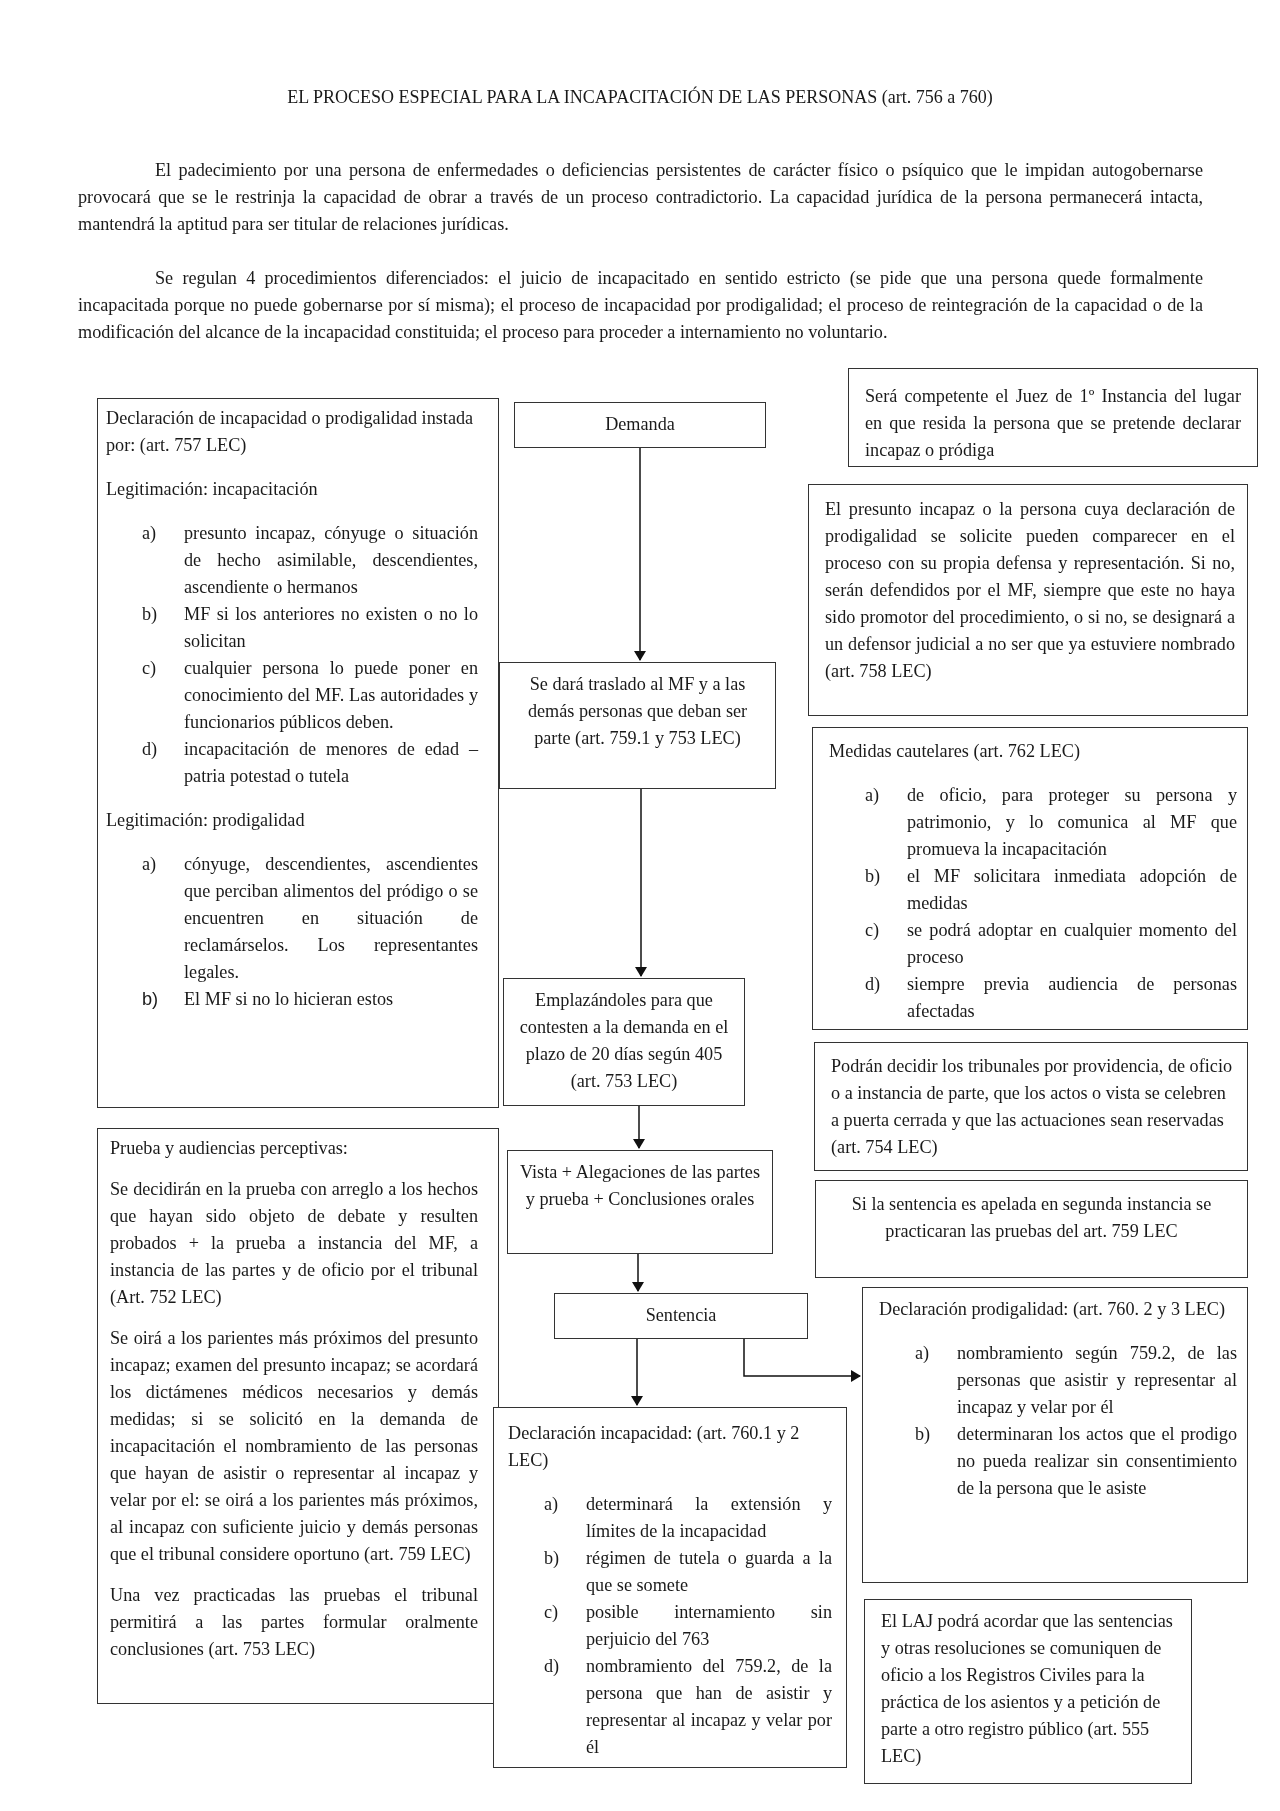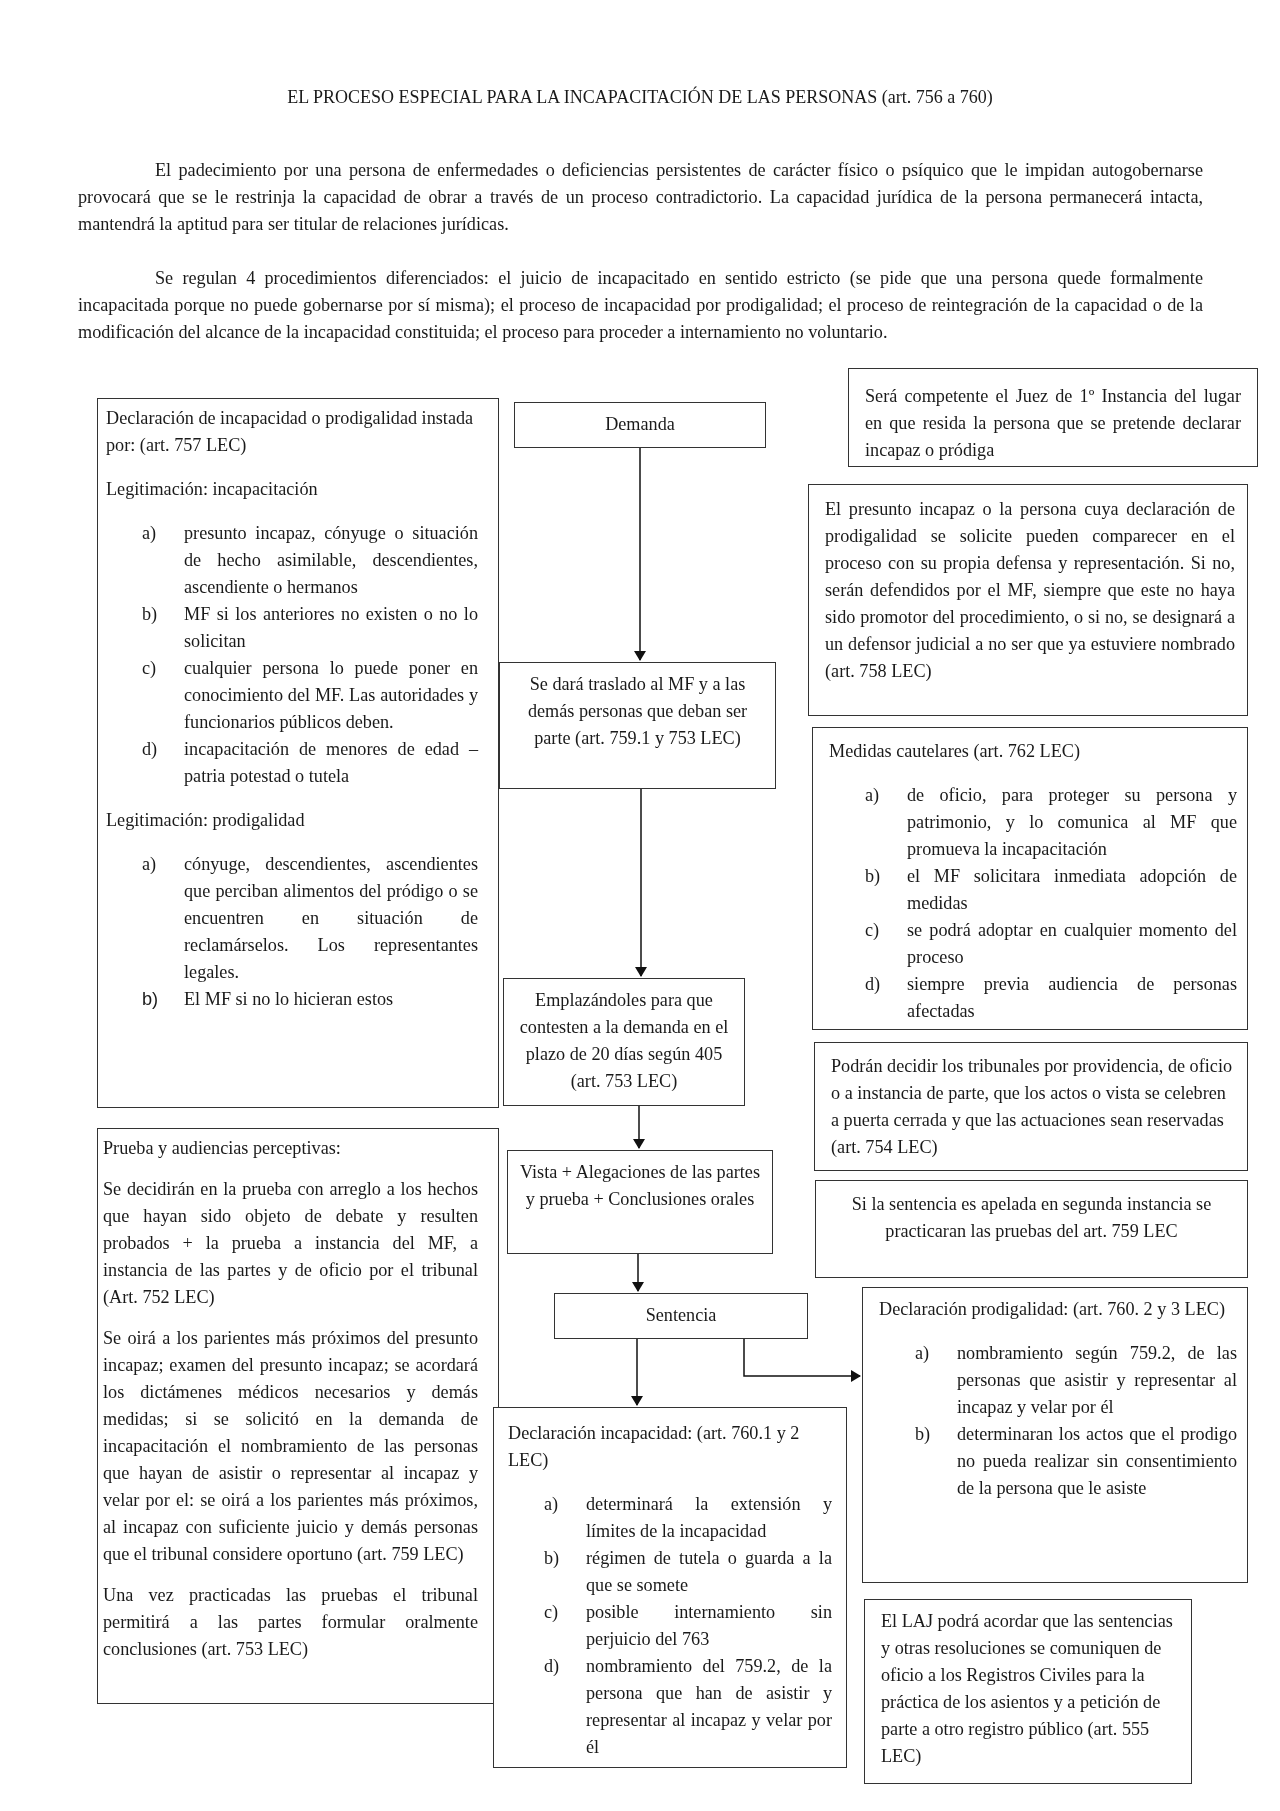--- a/index.html
+++ b/index.html
@@ -50,21 +50,21 @@
     <li><span class="mk">c)</span><span>cualquier persona lo puede poner en conocimiento del MF. Las autoridades y funcionarios públicos deben.</span></li>
     <li><span class="mk">d)</span><span>incapacitación de menores de edad – patria potestad o tutela</span></li>
   </ol>
   <p style="margin-top:17px;">Legitimación: prodigalidad</p>
   <ol class="alpha" style="margin-top:17px;">
     <li><span class="mk">a)</span><span>cónyuge, descendientes, ascendientes que perciban alimentos del pródigo o se encuentren en situación de reclamárselos. Los representantes legales.</span></li>
     <li><span class="mk" style="font-family:'Liberation Sans',sans-serif;">b)</span><span>El MF si no lo hicieran estos</span></li>
   </ol>
 </div>
 
-<div class="box" style="left:97px; top:1128px; width:402px; height:576px; padding:6px 20px 0 5px;">
+<div class="box" style="left:97px; top:1128px; width:402px; height:576px; padding:6px 20px 0 12px;">
   <p>Prueba y audiencias perceptivas:</p>
   <p class="jl" style="margin-top:14px;">Se decidirán en la prueba con arreglo a los hechos que hayan sido objeto de debate y resulten probados + la prueba a instancia del MF, a instancia de las partes y de oficio por el tribunal (Art. 752 LEC)</p>
   <p class="jl" style="margin-top:14px;">Se oirá a los parientes más próximos del presunto incapaz; examen del presunto incapaz; se acordará los dictámenes médicos necesarios y demás medidas; si se solicitó en la demanda de incapacitación el nombramiento de las personas que hayan de asistir o representar al incapaz y velar por el: se oirá a los parientes más próximos, al incapaz con suficiente juicio y demás personas que el tribunal considere oportuno (art. 759 LEC)</p>
   <p class="jl" style="margin-top:14px;">Una vez practicadas las pruebas el tribunal permitirá a las partes formular oralmente conclusiones (art. 753 LEC)</p>
 </div>
 
 <div class="box c" style="left:514px; top:402px; width:252px; height:46px; padding-top:8px;">
   <span>Demanda</span>
 </div>
 <div class="box c" style="left:499px; top:662px; width:277px; height:127px; padding:8px 18px 0;">

